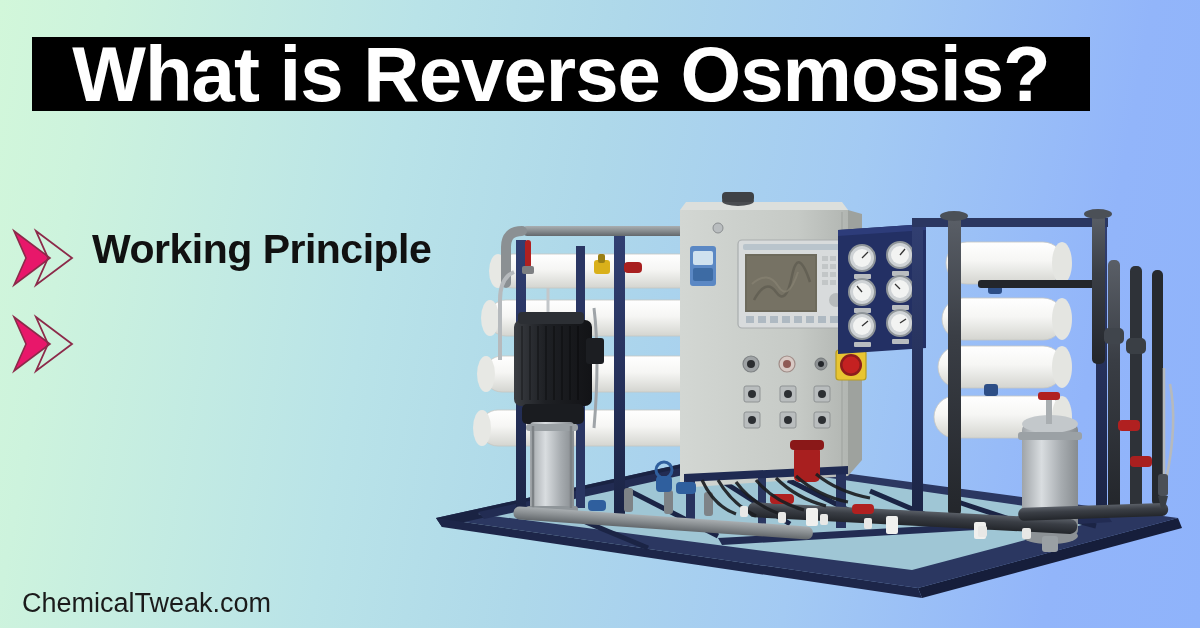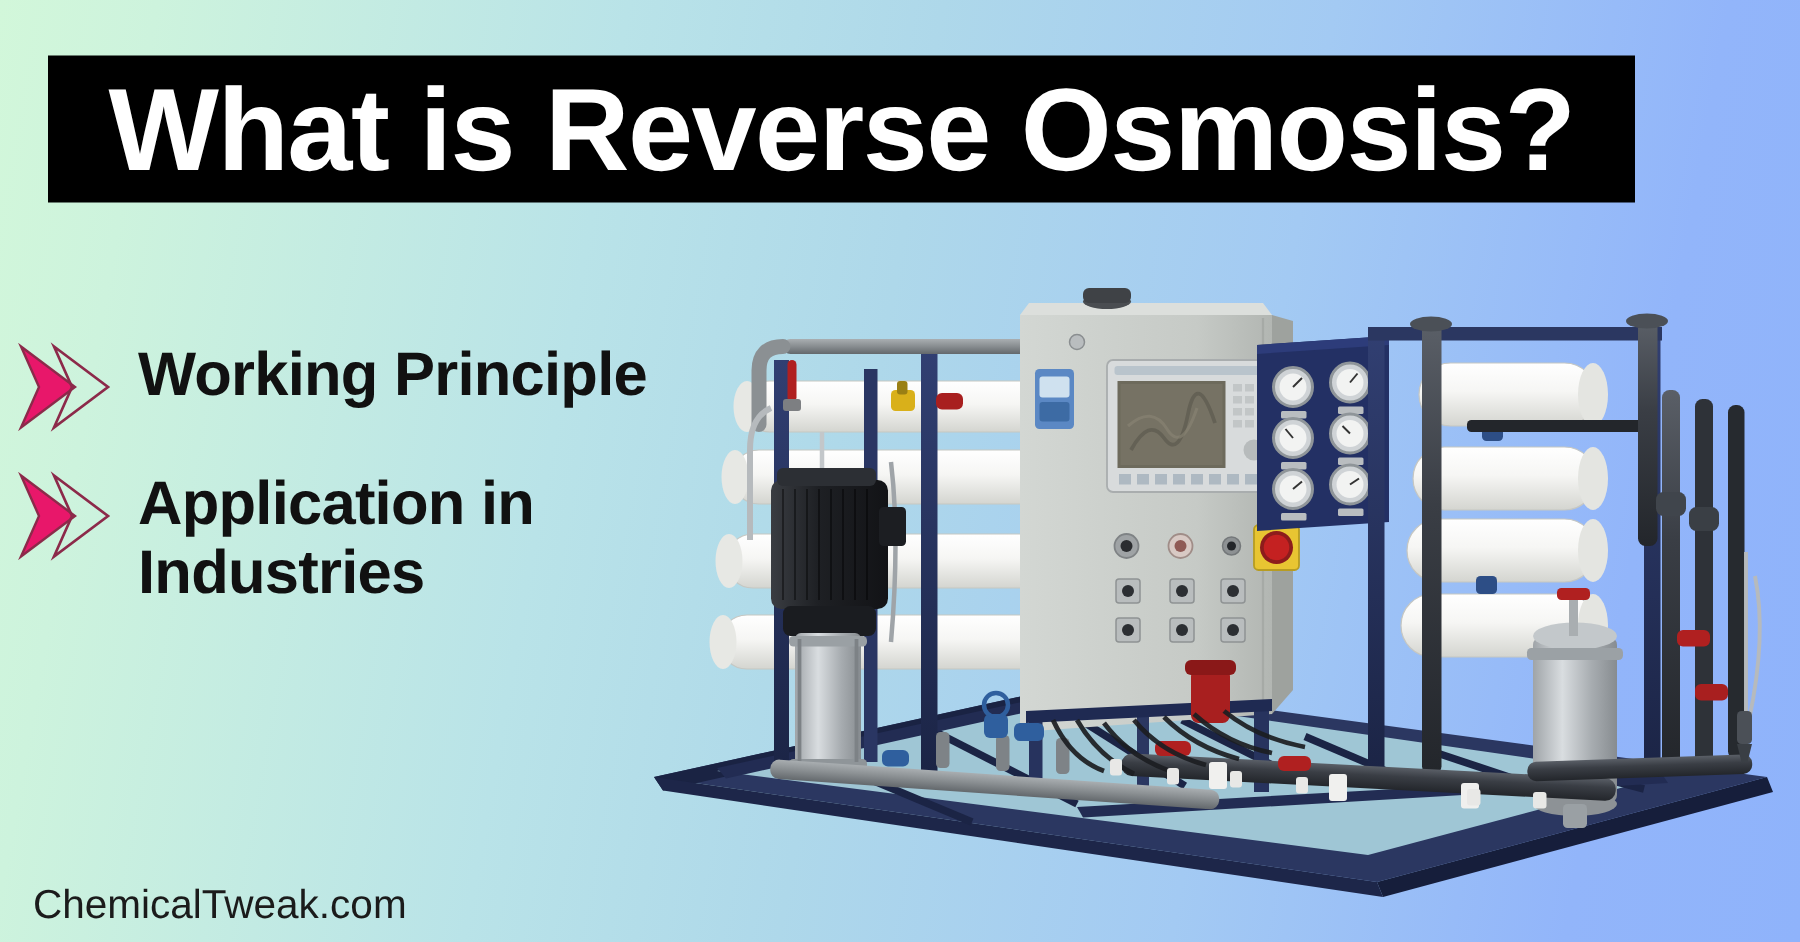--- a/index.html
+++ b/index.html
@@ -6,21 +6,21 @@
   * { margin:0; padding:0; box-sizing:border-box; }
   html,body { width:1200px; height:628px; overflow:hidden; }
   body {
     font-family:"Liberation Sans", sans-serif;
     background:linear-gradient(100deg,#d2f7da 0%, #cdf3dd 8%, #b9e3e8 32%, #aed8ea 48%, #a3caf3 68%, #92b5fa 88%, #8fb3fb 100%);
     position:relative;
   }
 
   
   #title-band {
-    position:absolute; left:32px; top:37px; width:1058px; height:98px;
+    position:absolute; left:32px; top:37px; width:1058px; height:74px;
     background:#000;
     display:flex; align-items:center; justify-content:center;
   }
   #title-text {
     color:#fff; font-weight:bold; font-size:78px; letter-spacing:-1px;
     white-space:nowrap; line-height:1;
   }
 
   
   #bullets { position:absolute; left:10px; top:225px; width:440px; }
@@ -62,21 +62,20 @@
     <span class="bullet-label">Working Principle</span>
   </div>
 
   <div class="bullet-row">
     <span class="arrow-icon">
       <svg viewBox="0 0 74 62" xmlns="http://www.w3.org/2000/svg">
         <path d="M4 4 L40 31 L4 58 L16 31 Z" fill="#e8176a" stroke="#8c2a4a" stroke-width="1.6"></path>
         <path d="M26 4 L62 31 L26 58 L38 31 Z" fill="none" stroke="#8c2a4a" stroke-width="1.8"></path>
       </svg>
     </span>
-    <span class="bullet-label">Application in Industries</span>
   </div>
 
 </div>
 
 <div id="footer">ChemicalTweak.com</div>
 
 <div id="machine-photo">
 <svg viewBox="0 0 770 420" xmlns="http://www.w3.org/2000/svg">
   <defs>
     <linearGradient id="gVessel" x1="0" y1="0" x2="0" y2="1">

